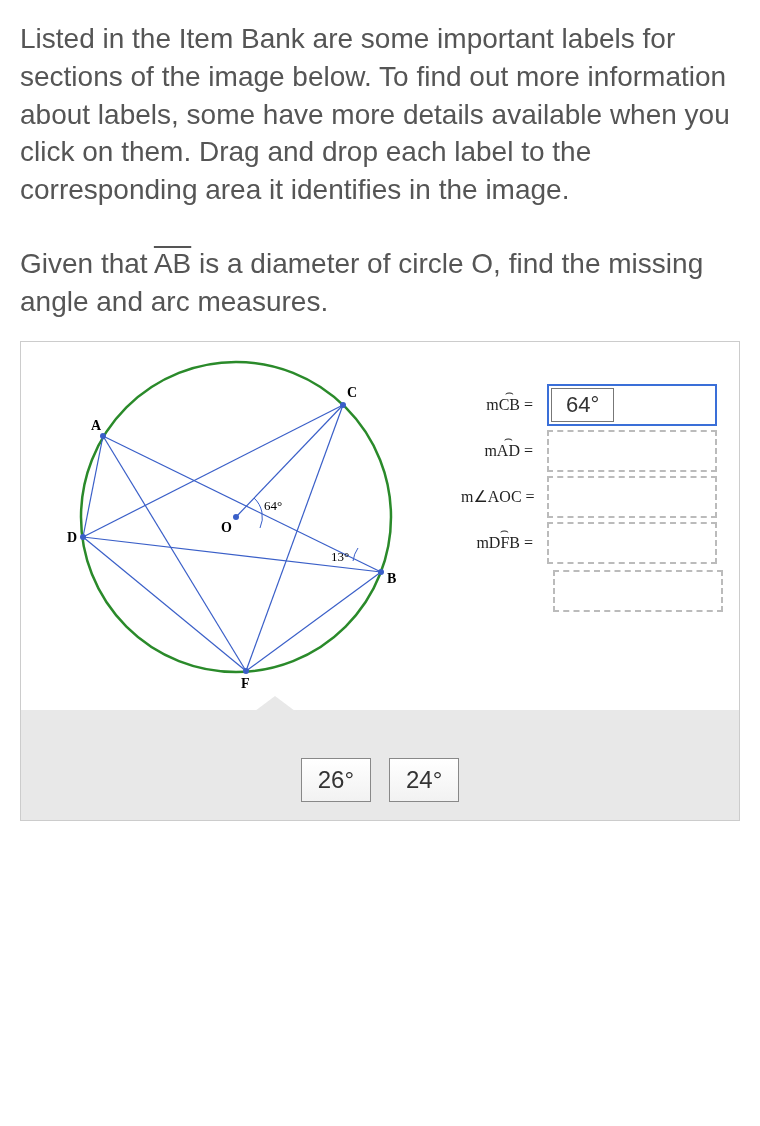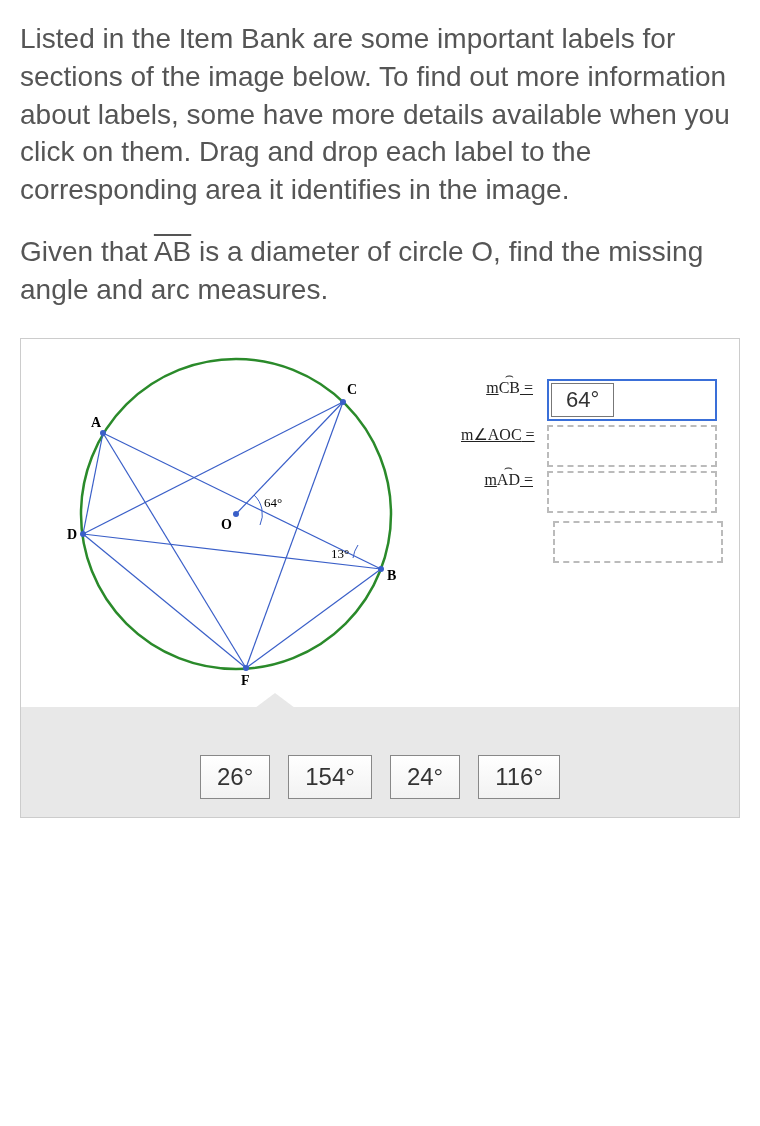--- a/index.html
+++ b/index.html
@@ -8,27 +8,27 @@
     font-family: Arial, Helvetica, sans-serif;
     color: #4a4a4a;
     background: #fff;
     width: 760px;
   }
   .wrap { padding: 20px 20px 0 20px; }
   .instructions {
     font-size: 28px;
     line-height: 1.35;
     color: #555;
-    margin-bottom: 24px;
+    margin-bottom: 36px;
   }
   .prompt {
     font-size: 28px;
     line-height: 1.35;
     color: #555;
-    margin-bottom: 29px;
+    margin-bottom: 20px;
   }
   .overline { text-decoration: overline; }
   .work-area {
     position: relative;
     width: 720px;
     height: 480px;
     border: 1px solid #ccc;
     background: #fff;
     margin: 0 auto;
   }
@@ -40,22 +40,22 @@
   .answers-zone {
     position: absolute;
     left: 440px; top: 40px;
     width: 280px;
     font-family: Georgia, serif;
     font-size: 16px;
     color: #222;
   }
   .answer-row {
     display: flex;
+    align-items: center;
     height: 46px;
-    text-decoration: underline;
   }
   .answer-label {
     width: 78px;
     text-align: right;
     padding-right: 6px;
     white-space: nowrap;
   }
   .arc { position: relative; display: inline-block; }
   .arc::before {
     content: "⌢";
@@ -211,41 +211,45 @@
         <span class="answer-label">
           <span>m</span><span class="arc">CB</span><span> =</span>
         </span>
         <div class="drop-slot active">
           <div class="placed-chip">64°</div>
         </div>
       </div>
 
       <div class="answer-row">
         <span class="answer-label">
+          <span>m</span><span class="arc">AD</span><span> =</span>
+        </span>
+        <div class="drop-slot"></div>
+      </div>
+
+      <div class="answer-row">
+        <span class="answer-label">
           <span>m∠AOC</span><span> =</span>
         </span>
         <div class="drop-slot"></div>
       </div>
 
       <div class="answer-row">
         <span class="answer-label">
-          <span>m</span><span class="arc">AD</span><span> =</span>
+          <span>m</span><span class="arc">DFB</span><span> =</span>
         </span>
         <div class="drop-slot"></div>
       </div>
-
 
 
       <div class="extra-slot"></div>
     </div>
 
     <div class="bank-area">
       <div class="bank-pointer"></div>
       <div class="bank-chips">
         <div class="chip">26°</div>
-        <div class="chip">154°</div>
         <div class="chip">24°</div>
-        <div class="chip">116°</div>
       </div>
     </div>
 
   </div>
 </div>
 
 </body></html>

